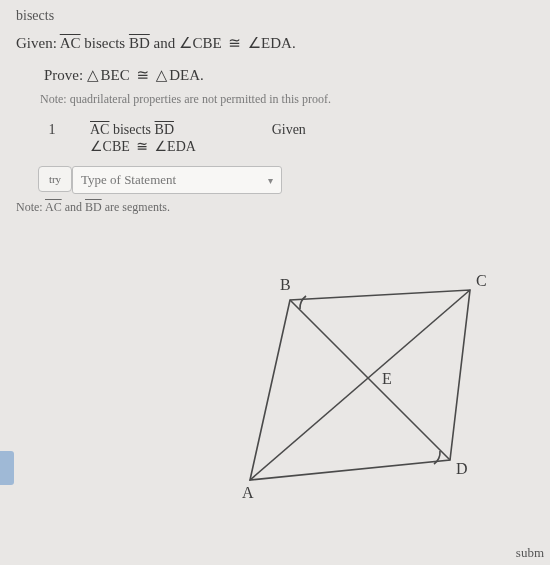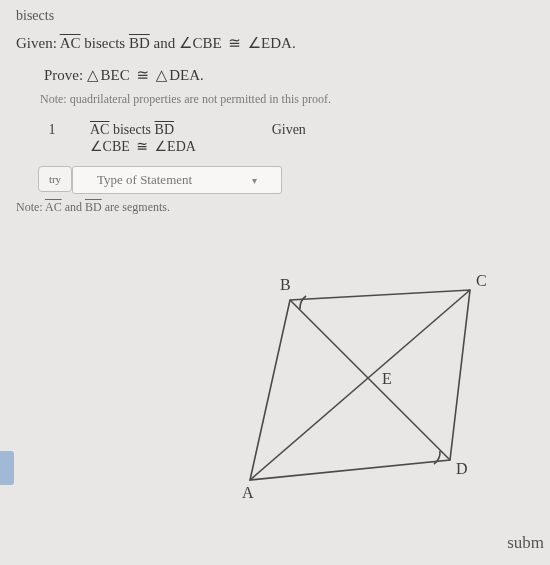--- a/index.html
+++ b/index.html
@@ -30,32 +30,32 @@
   .reasoncol { width:110px;text-align:right; }
 
   .try-row { margin:8px 0 0 22px; display:flex; gap:0; }
   .try-btn {
     width:34px; height:26px; border:1px solid #bdbdbd; border-radius:4px;
     background:#f4f3f1; font-size:11px; color:#666; display:flex;
     align-items:center; justify-content:center; cursor:pointer;
   }
   .stmt-select {
     width:210px; height:28px; border:1px solid #bdbdbd; border-radius:3px;
-    background:#f8f7f5; padding:0 24px; font-size:13px; color:#777;
+    background:#f8f7f5; padding:0 8px; font-size:13px; color:#777;
     display:flex; align-items:center; justify-content:space-between;
     cursor:pointer;
   }
   .caret { font-size:10px; color:#888; }
 
   .diagram { position:absolute; left:190px; top:260px; }
   .diagram svg { display:block; }
   .vlabel { font-family: Georgia, serif; font-size:16px; fill:#3d3d3d; }
 
   .submit-corner {
-    position:absolute; right:6px; bottom:12px; font-size:17px; color:#555;
+    position:absolute; right:6px; bottom:4px; font-size:13px; color:#555;
   }
   .blue-edge {
     position:absolute; left:0; bottom:80px; width:14px; height:34px;
     background:#9fb9d6; border-radius:0 3px 3px 0;
   }
 </style>
 </head>
 <body>
 
 <div class="header">

